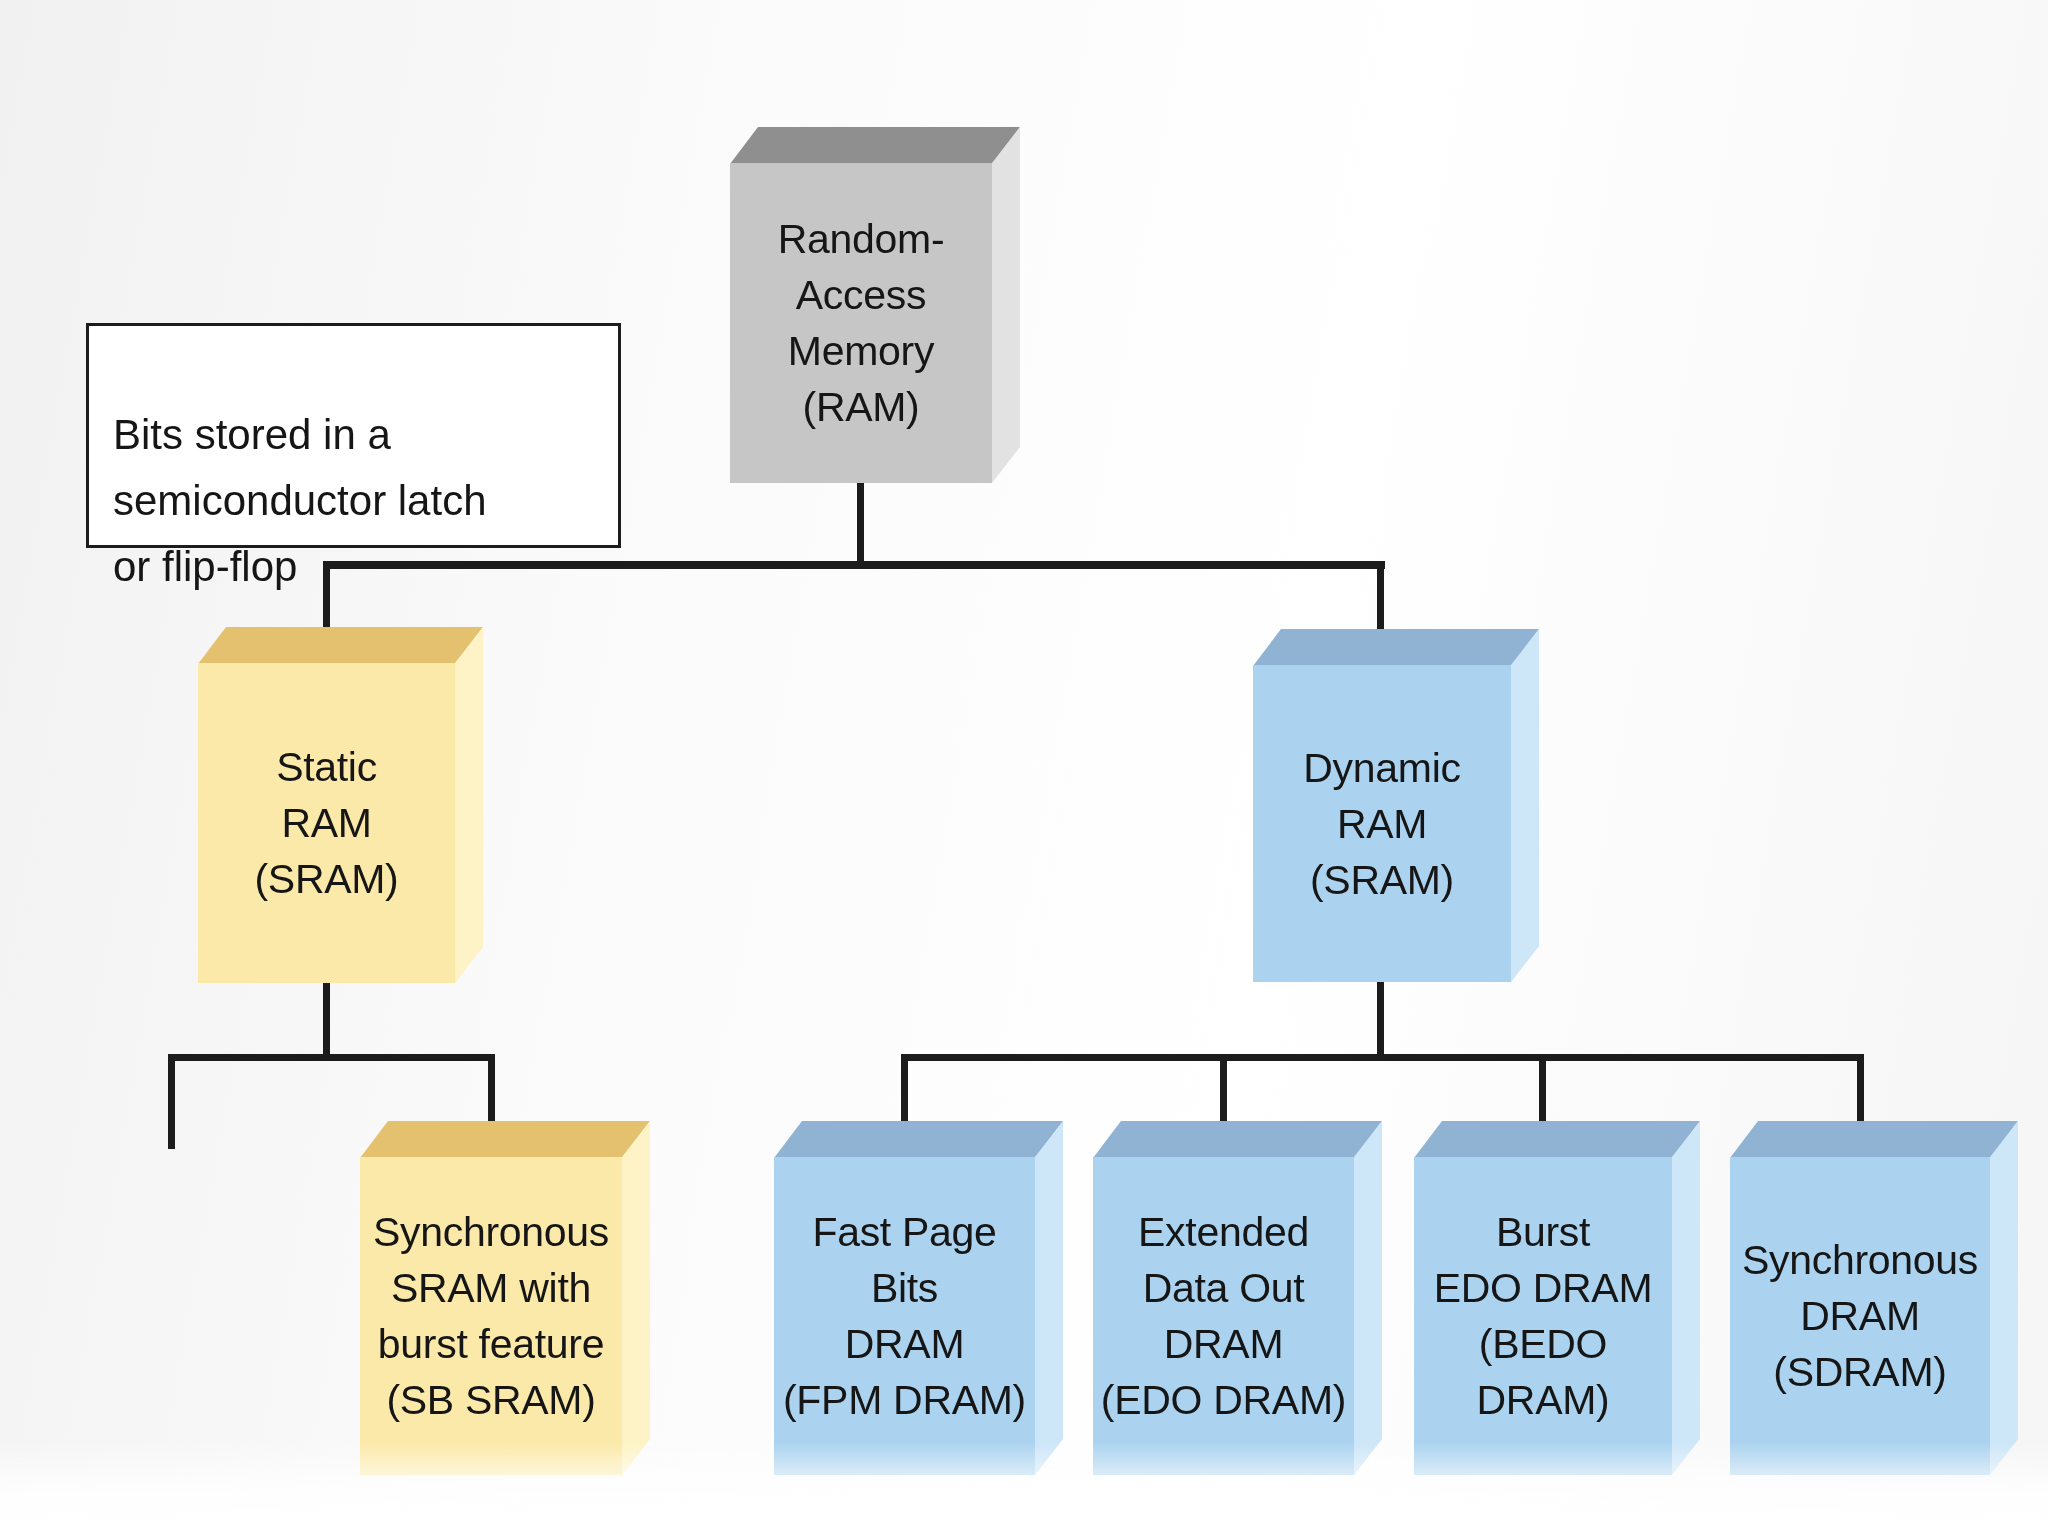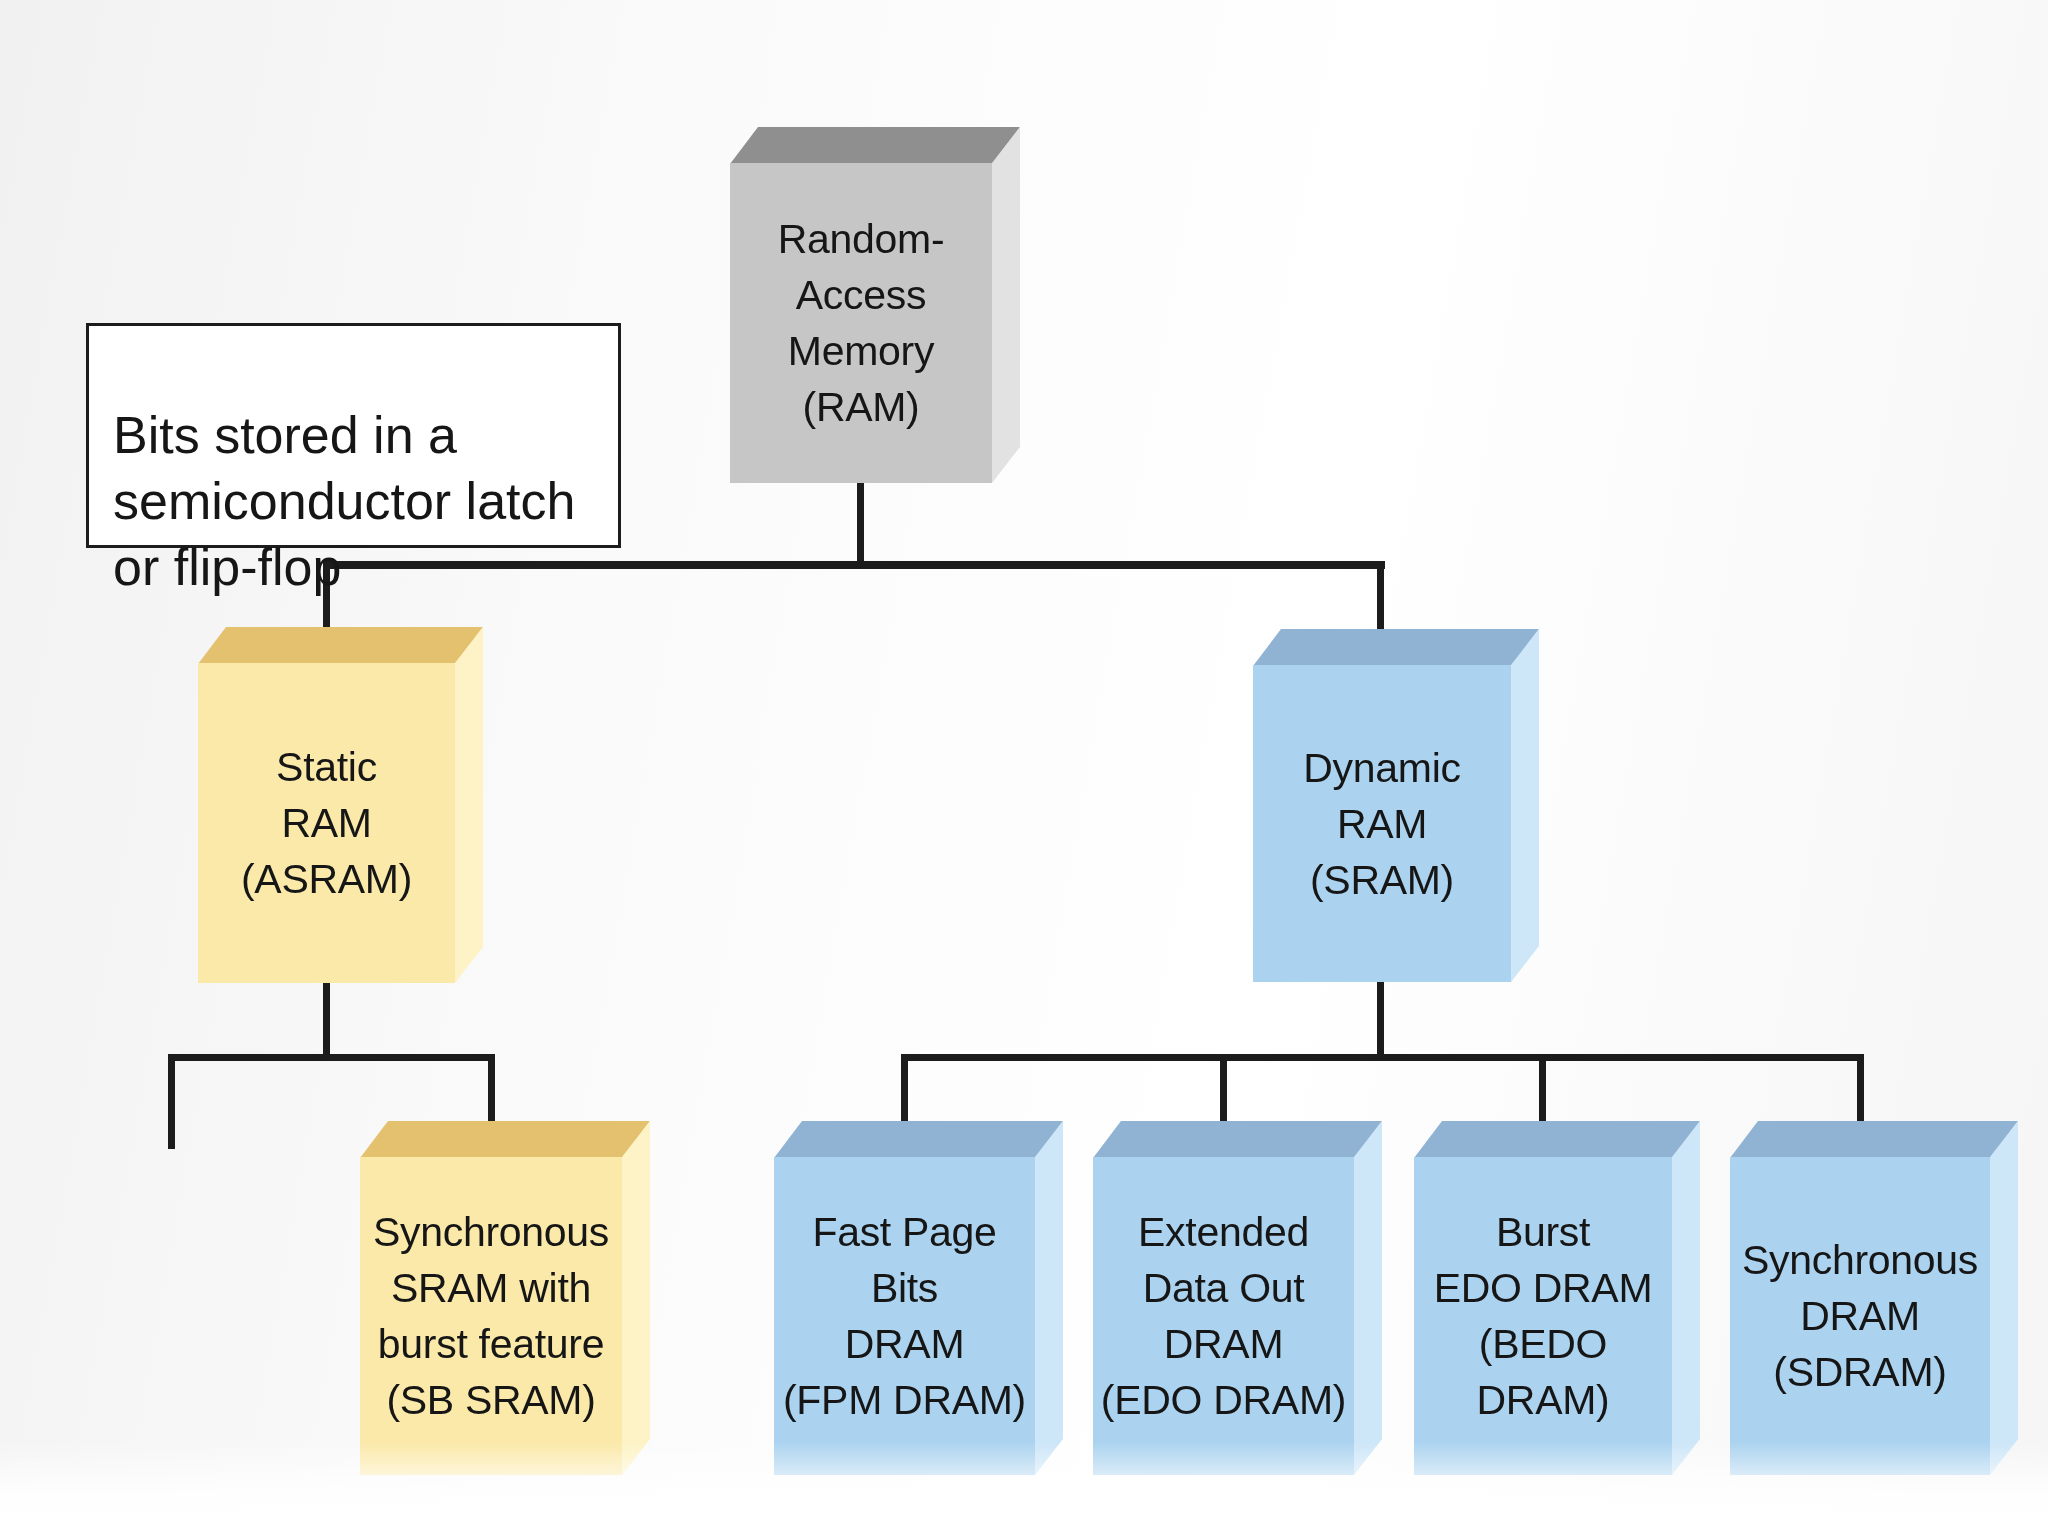--- a/index.html
+++ b/index.html
@@ -32,21 +32,21 @@
 
   .gray  {--front:var(--c-ram_front,#c6c6c6);--topf:var(--c-ram_top,#8f8f8f);--sidef:var(--c-ram_side,#e2e2e2);}
   .yellow{--front:var(--c-sram_front,#fbe9a9);--topf:var(--c-sram_top,#e4c16e);--sidef:var(--c-sram_side,#fdf3c6);}
   .blue  {--front:var(--c-dram_front,#abd3ef);--topf:var(--c-dram_top,#90b3d3);--sidef:var(--c-dram_side,#cde6f8);}
 
   
   .line{position:absolute;background:var(--c-line,#1c1c1c);}
 
   
   .note{position:absolute;background:#ffffff;border:3px solid #1c1c1c;
-        box-sizing:border-box;font-size:52px;line-height:66px;
+        box-sizing:border-box;font-size:42px;line-height:66px;
         white-space:pre-line;}
   .note .note-text{padding:10px 24px;}
 
   .bottom-fade{position:absolute;left:0;top:1442px;width:2048px;height:94px;
         background:linear-gradient(to bottom,rgba(255,255,255,0) 0%,rgba(255,255,255,.88) 55%,#ffffff 90%);
         pointer-events:none;}
 </style>
 </head>
 <body>
 
@@ -78,21 +78,21 @@
 Memory
 (RAM)</div>
   </div>
 
   <div class="box3d yellow" style="--l:198px;--t:627px;--w:257px;--h:320px;">
     <div class="top"></div>
     <div class="side"></div>
     <div class="front"></div>
     <div class="label">Static
 RAM
-(ASRAM)</div>
+(SRAM)</div>
   </div>
 
   <div class="box3d blue" style="--l:1253px;--t:629px;--w:258px;--h:317px;">
     <div class="top"></div>
     <div class="side"></div>
     <div class="front"></div>
     <div class="label">Dynamic
 RAM
 (SRAM)</div>
   </div>

